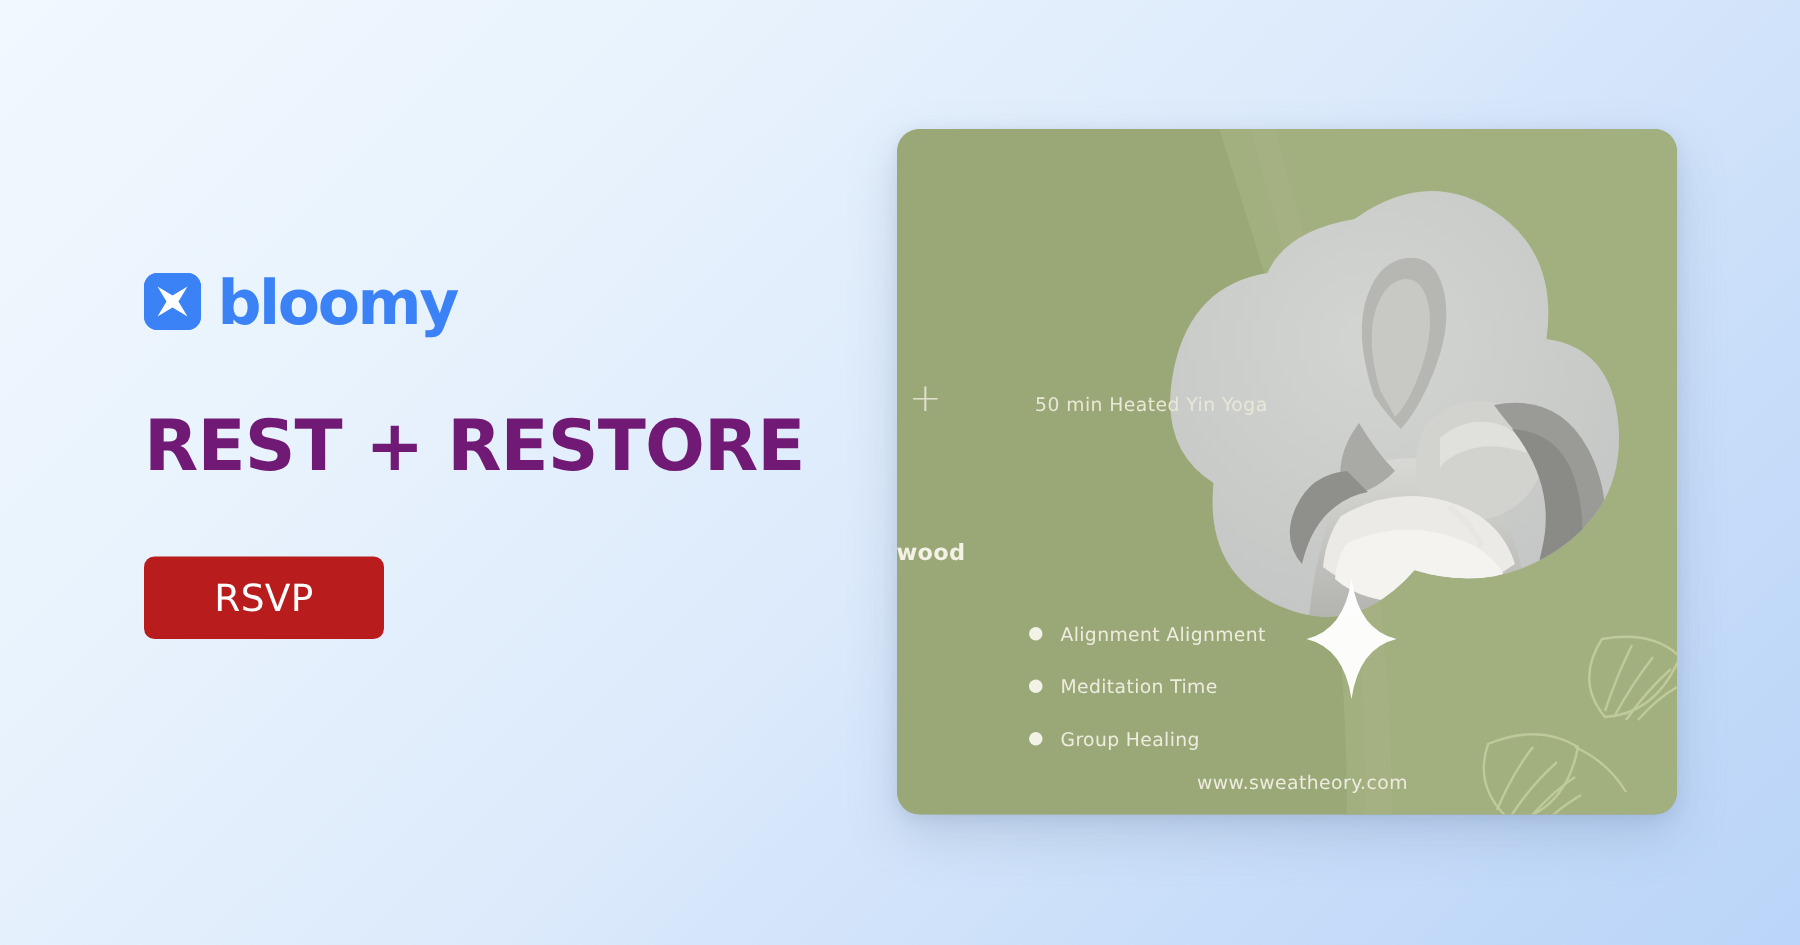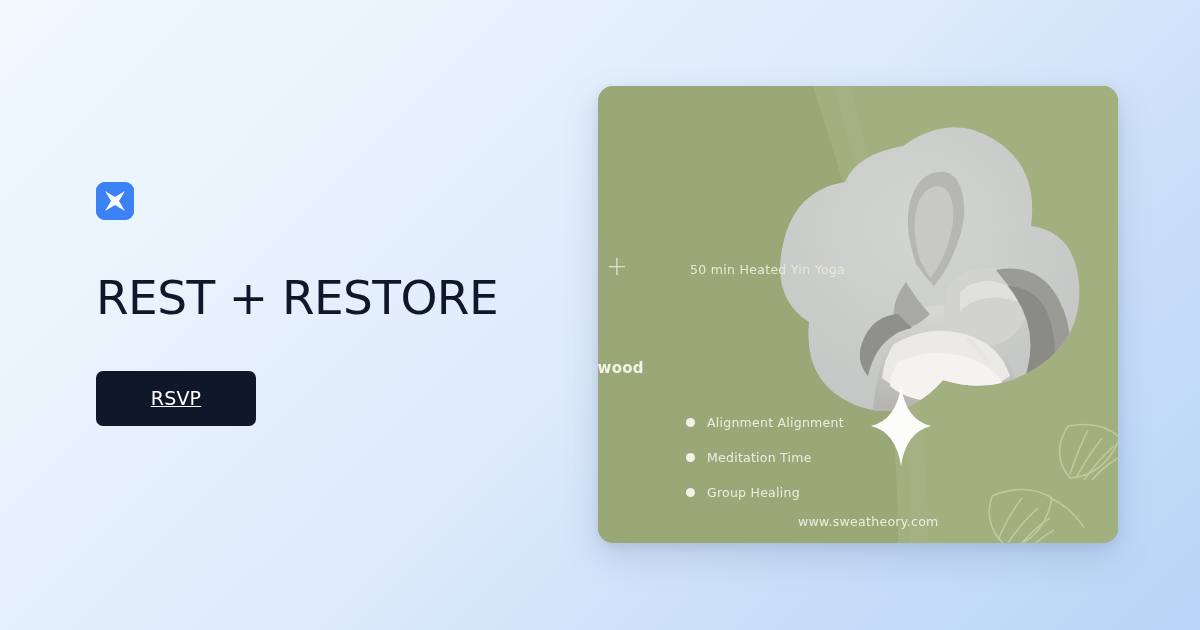--- a/index.html
+++ b/index.html
@@ -42,42 +42,41 @@
     color:#3b82f6;
     font-family:"DejaVu Sans", sans-serif;
     position:relative;
     top:1px;
   }
 
   #headline {
     margin-top:50px;
     font-size:47px;
     line-height:1.04;
-    font-weight:400;
+    font-weight:700;
     letter-spacing:-0.6px;
-    color:#0f172a;
+    color:#701a75;
     font-family:"DejaVu Sans", sans-serif;
     white-space:nowrap;
   }
 
   #rsvp-button {
     margin-top:48px;
     display:inline-flex;
     align-items:center;
     justify-content:center;
     width:160px; height:55px;
-    background:#0f172a;
+    background:#b91c1c;
     border:none;
     border-radius:7px;
     color:#ffffff;
-    font-size:19px;
+    font-size:25px;
     letter-spacing:0.2px;
     font-family:"DejaVu Sans", sans-serif;
     cursor:pointer;
-    text-decoration:underline;
   }
 
   
   #preview-card {
     position:absolute;
     left:598px; top:86px;
     width:520px; height:457px;
     border-radius:15px;
     overflow:hidden;
     background:#9aa877;
@@ -162,20 +161,21 @@
 
 <div id="left-panel">
 
   <div id="brand-lockup">
     <div id="brand-mark">
       <svg viewBox="0 0 38 38" xmlns="http://www.w3.org/2000/svg">
         <rect x="0" y="0" width="38" height="38" rx="9" fill="#3b82f6"></rect>
         <path d="M9 9 L19 15 L29 9 L23 19 L29 29 L19 23 L9 29 L15 19 Z" fill="#ffffff"></path>
       </svg>
     </div>
+    <div id="brand-wordmark">bloomy</div>
   </div>
 
   <h1 id="headline">REST + RESTORE</h1>
 
   <button id="rsvp-button">RSVP</button>
 
 </div>
 
 <div id="preview-card">
 

